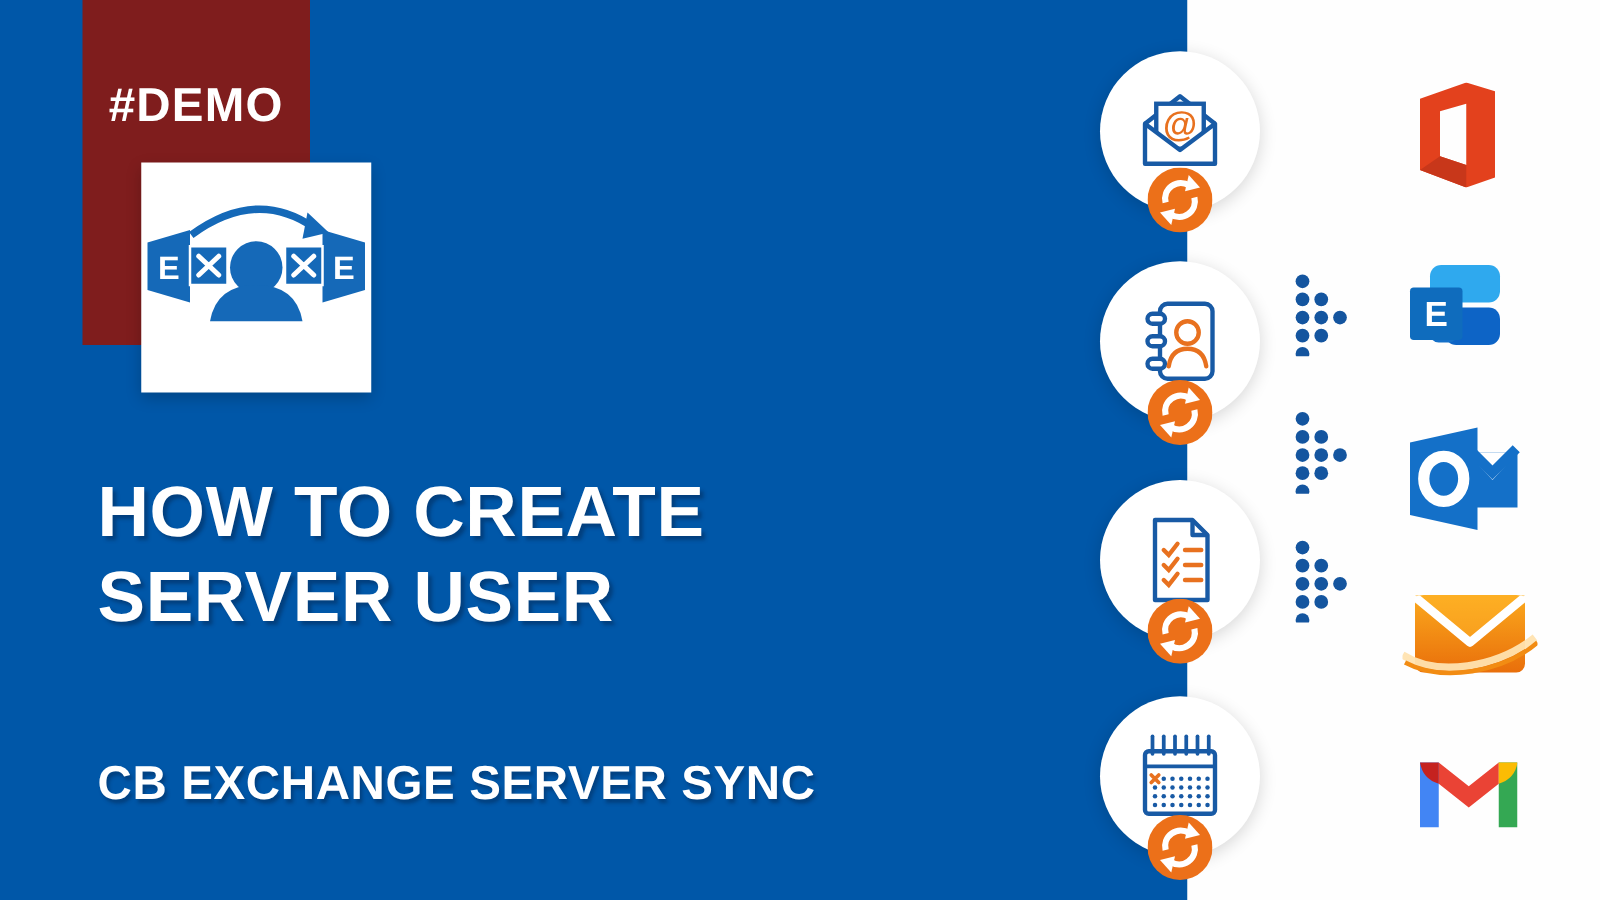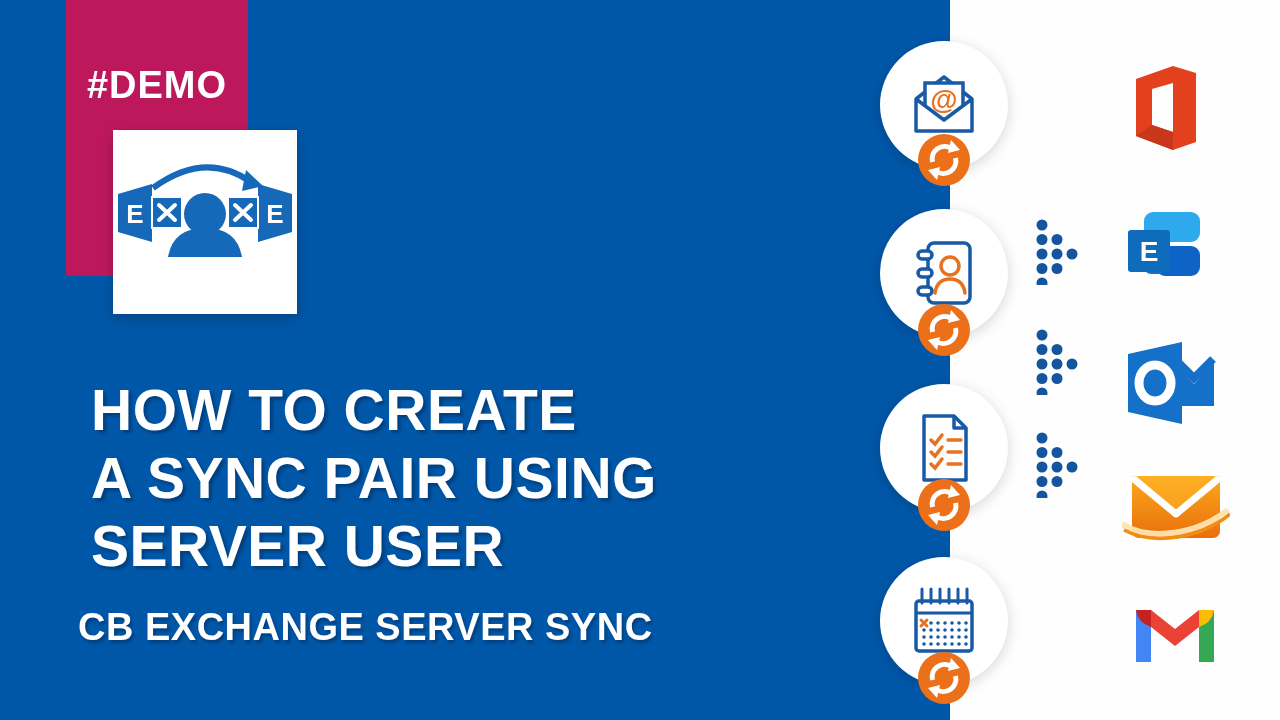--- a/index.html
+++ b/index.html
@@ -5,32 +5,32 @@
   html,body{margin:0;padding:0;background:#222;}
   .stage{
     position:relative;width:1280px;height:720px;overflow:hidden;
     background:#fefefe;font-family:"Liberation Sans",sans-serif;
   }
   .blue-bg{position:absolute;left:0;top:0;width:950px;height:720px;background:#0057a8;}
   .white-panel{position:absolute;left:950px;top:0;width:330px;height:720px;background:#fefefe;}
 
   .demo-box{
     position:absolute;left:66px;top:0;width:182px;height:276px;
-    background:#be185d;text-align:center;
+    background:#7f1d1d;text-align:center;
   }
   .demo-box .demo-label{
     display:block;margin-top:64px;color:#ffffff;font-size:38px;font-weight:bold;letter-spacing:1px;
   }
   .logo-card{
     position:absolute;left:113px;top:130px;width:184px;height:184px;background:#ffffff;
     box-shadow:0 4px 12px rgba(0,0,0,.22);
   }
   .logo-card svg{position:absolute;left:0;top:0;}
 
-  .title-block{position:absolute;left:91px;top:376px;color:#ffffff;}
+  .title-block{position:absolute;left:78px;top:376px;color:#ffffff;}
   .title-line{
     font-size:57px;font-weight:bold;line-height:68px;letter-spacing:.5px;
     text-shadow:3px 3px 3px rgba(5,35,75,.45);white-space:nowrap;
   }
   .subtitle{
     position:absolute;left:78px;top:606px;color:#ffffff;font-size:38px;font-weight:bold;
     text-shadow:2px 3px 3px rgba(5,35,75,.45);white-space:nowrap;letter-spacing:.5px;
   }
 
   .sync-circle{
@@ -81,21 +81,20 @@
 
       <polygon points="145,54 179,64 179,102 145,112" fill="#1569b8"></polygon>
       <text x="162" y="93" font-size="26" font-weight="bold" fill="#ffffff" text-anchor="middle">E</text>
       <rect x="115" y="67" width="30" height="31" fill="#1569b8" stroke="#ffffff" stroke-width="2"></rect>
       <path d="M122,75 L138,90 M138,75 L122,90" stroke="#ffffff" stroke-width="4" stroke-linecap="round" fill="none"></path>
     </svg>
   </div>
 
   <div class="title-block">
     <div class="title-line">HOW TO CREATE</div>
-    <div class="title-line">A SYNC PAIR USING</div>
     <div class="title-line">SERVER USER</div>
   </div>
   <div class="subtitle">CB EXCHANGE SERVER SYNC</div>
 
   <div class="sync-circle circle-email">
     <svg class="inner" width="80" height="76" viewBox="0 0 80 76">
       <polyline points="12,32 40,10 68,32" fill="none" stroke="#185aa5" stroke-width="3.5" stroke-linejoin="round"></polyline>
       <rect x="21" y="16" width="38" height="36" fill="#ffffff" stroke="#185aa5" stroke-width="3.5"></rect>
       <text x="40" y="42" font-size="28" font-weight="bold" fill="#e8711f" text-anchor="middle">@</text>
       <polygon points="12,32 40,53 68,32 68,64 12,64" fill="#ffffff" stroke="#185aa5" stroke-width="3.5" stroke-linejoin="round"></polygon>

